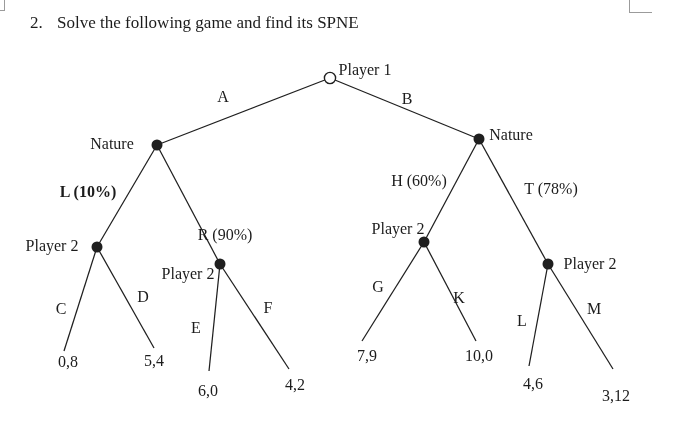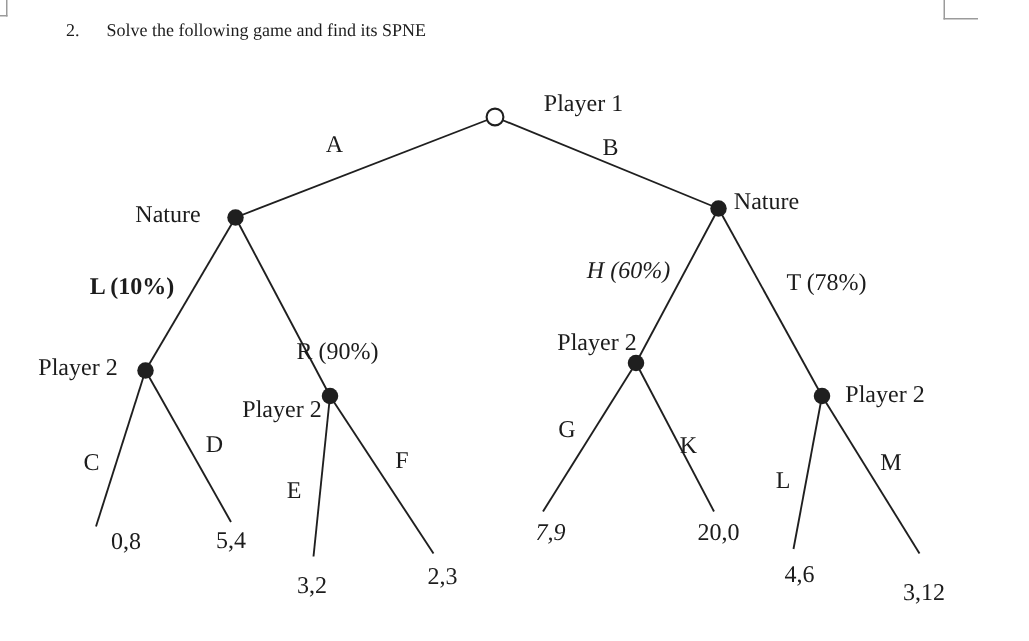--- a/index.html
+++ b/index.html
@@ -29,23 +29,23 @@
   }
   .corner-mark-right {
     left: 629px;
     width: 22px;
     height: 12px;
     border-left: 1px solid #9b9b9b;
     border-bottom: 1px solid #9b9b9b;
   }
   .problem {
     position: absolute;
-    left: 44px;
+    left: 30px;
     top: 13px;
-    font-size: 12px;
+    font-size: 17px;
     white-space: nowrap;
   }
   .problem .item-num {
     display: inline-block;
     width: 27px;
   }
   .figure {
     position: absolute;
     left: 0;
     top: 0;
@@ -103,45 +103,45 @@
         <line x1="548" y1="264" x2="613" y2="369" stroke="#1f1f1f" stroke-width="1.25"></line>
         <circle cx="330" cy="78" r="5.6" fill="#ffffff" stroke="#1f1f1f" stroke-width="1.4"></circle>
         <circle cx="157" cy="145" r="5.5" fill="#1f1f1f" stroke="none"></circle>
         <circle cx="97" cy="247" r="5.5" fill="#1f1f1f" stroke="none"></circle>
         <circle cx="220" cy="264" r="5.5" fill="#1f1f1f" stroke="none"></circle>
         <circle cx="479" cy="139" r="5.5" fill="#1f1f1f" stroke="none"></circle>
         <circle cx="424" cy="242" r="5.5" fill="#1f1f1f" stroke="none"></circle>
         <circle cx="548" cy="264" r="5.5" fill="#1f1f1f" stroke="none"></circle>
       </svg>
     <div class="label-layer">
-        <span class="tree-label" style="left: 365px; top: 70px; margin-left: 24px;">Player 1</span>
+        <span class="tree-label" style="left: 365px; top: 70px;">Player 1</span>
         <span class="tree-label" style="left: 112px; top: 144px;">Nature</span>
         <span class="tree-label" style="left: 52px; top: 246px;">Player 2</span>
         <span class="tree-label" style="left: 188px; top: 274px;">Player 2</span>
         <span class="tree-label" style="left: 511px; top: 135px;">Nature</span>
         <span class="tree-label" style="left: 398px; top: 229px;">Player 2</span>
         <span class="tree-label" style="left: 590px; top: 264px;">Player 2</span>
         <span class="tree-label" style="left: 223px; top: 97px;">A</span>
         <span class="tree-label" style="left: 407px; top: 99px;">B</span>
         <span class="tree-label" style="left: 88px; top: 192px; font-weight: bold;">L (10%)</span>
         <span class="tree-label" style="left: 225px; top: 197px; margin-top: 38px;">R (90%)</span>
         <span class="tree-label" style="left: 61px; top: 309px;">C</span>
         <span class="tree-label" style="left: 143px; top: 297px;">D</span>
         <span class="tree-label" style="left: 196px; top: 328px;">E</span>
         <span class="tree-label" style="left: 268px; top: 308px;">F</span>
-        <span class="tree-label" style="left: 419px; top: 181px; font-style: italic;">H (60%)</span>
+        <span class="tree-label" style="left: 419px; top: 181px;">H (60%)</span>
         <span class="tree-label" style="left: 551px; top: 189px;">T (78%)</span>
         <span class="tree-label" style="left: 378px; top: 287px;">G</span>
         <span class="tree-label" style="left: 459px; top: 298px;">K</span>
         <span class="tree-label" style="left: 522px; top: 321px;">L</span>
         <span class="tree-label" style="left: 594px; top: 309px;">M</span>
-        <span class="tree-label" style="left: 84px; top: 362px;">0,8</span>
+        <span class="tree-label" style="left: 68px; top: 362px;">0,8</span>
         <span class="tree-label" style="left: 154px; top: 361px;">5,4</span>
-        <span class="tree-label" style="left: 208px; top: 391px;">3,2</span>
-        <span class="tree-label" style="left: 295px; top: 385px;">2,3</span>
-        <span class="tree-label" style="left: 367px; top: 356px; font-style: italic;">7,9</span>
-        <span class="tree-label" style="left: 479px; top: 356px;">20,0</span>
+        <span class="tree-label" style="left: 208px; top: 391px;">6,0</span>
+        <span class="tree-label" style="left: 295px; top: 385px;">4,2</span>
+        <span class="tree-label" style="left: 367px; top: 356px;">7,9</span>
+        <span class="tree-label" style="left: 479px; top: 356px;">10,0</span>
         <span class="tree-label" style="left: 533px; top: 384px;">4,6</span>
         <span class="tree-label" style="left: 616px; top: 396px;">3,12</span>
       </div>
   </div>
 
 </div>
 
 </body></html>

